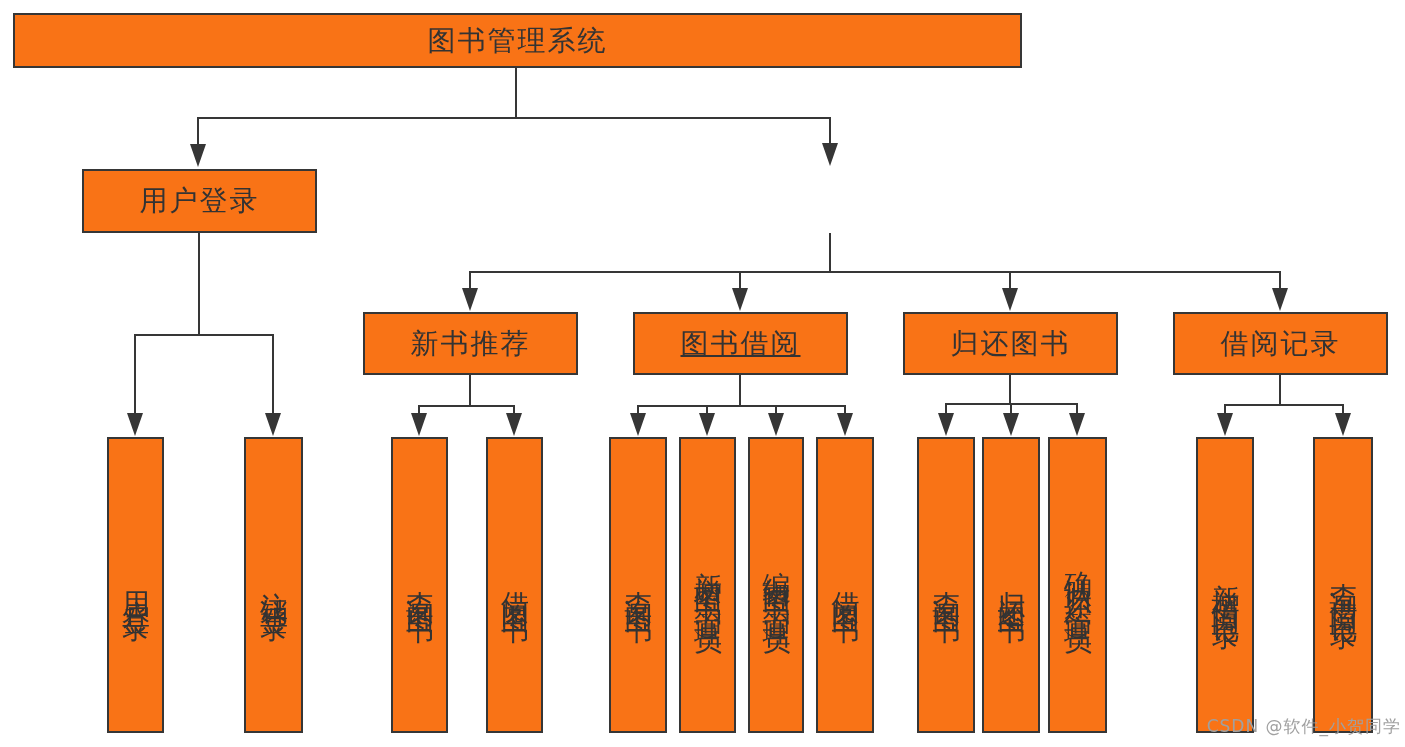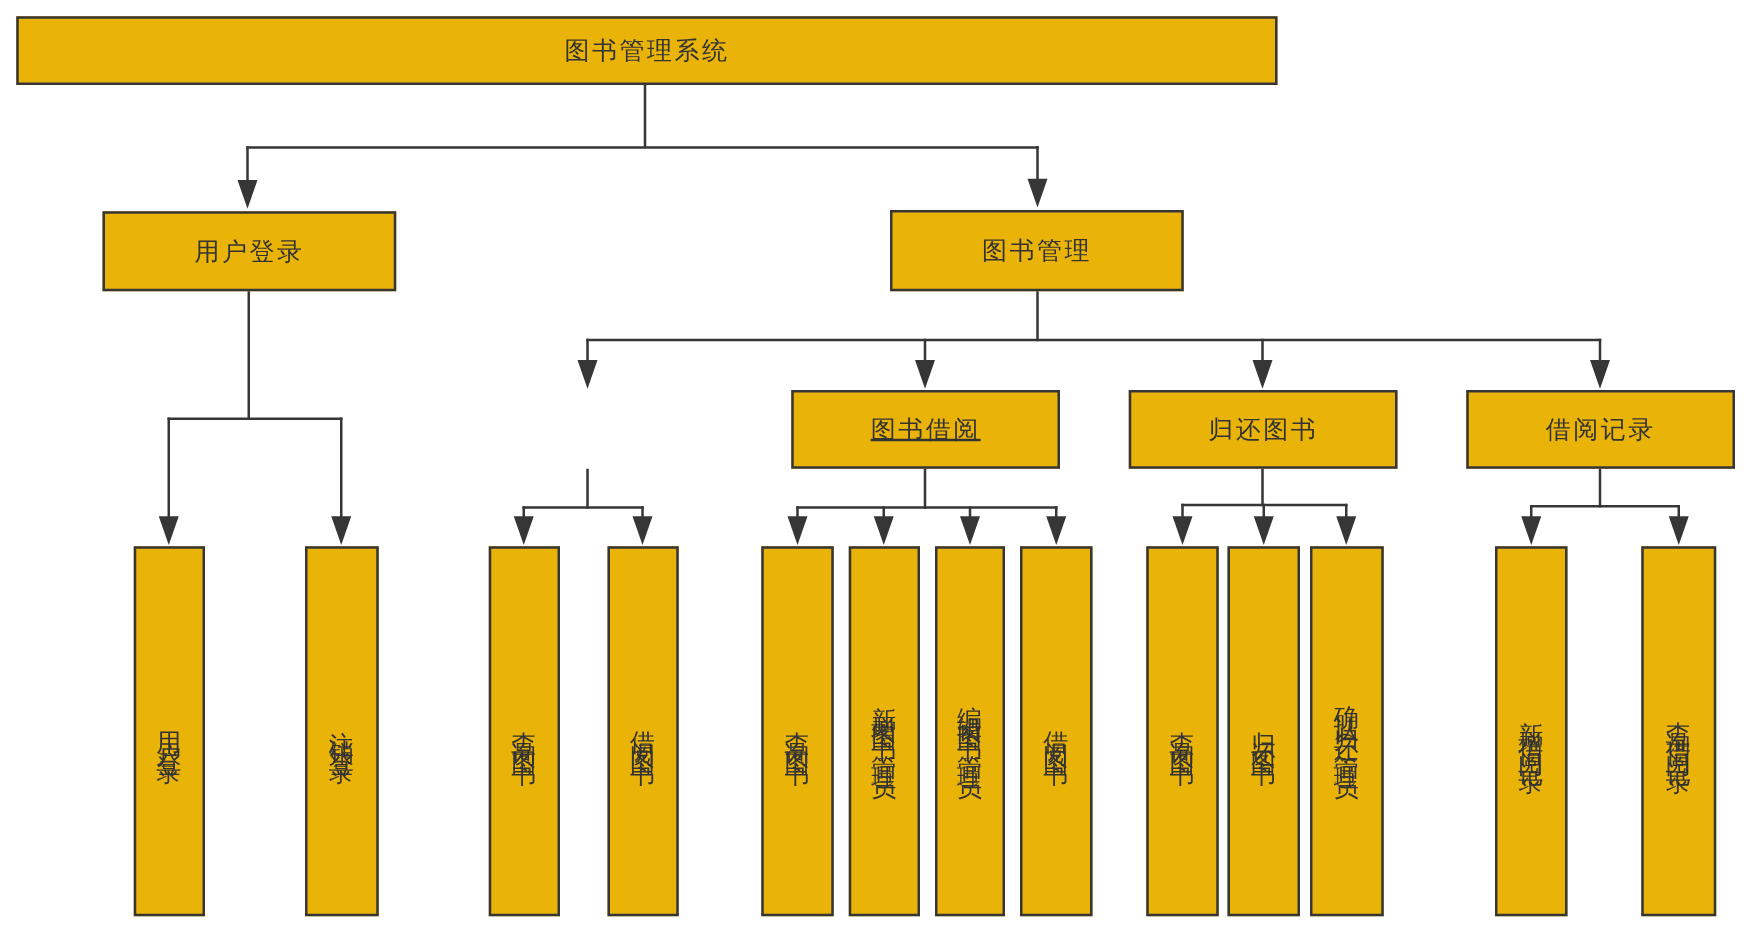--- a/index.html
+++ b/index.html
@@ -7,24 +7,24 @@
     position:relative;
     width:1405px;height:747px;
     background:var(--bg-color,#ffffff);
     font-family:"DejaVu Sans","Liberation Sans",sans-serif;
     overflow:hidden;
   }
   .box{
     position:absolute;
     box-sizing:border-box;
     border:2.5px solid var(--line-color,#363636);
-    background:#eab308;
+    background:#f97316;
     display:flex;align-items:center;justify-content:center;
     color:var(--text-color,#333333);
-    font-size:20px;
+    font-size:28px;
     letter-spacing:2px;
     white-space:nowrap;
   }
   .box .vtext{
     writing-mode:vertical-rl;
     letter-spacing:8px;
     line-height:1;
     white-space:nowrap;
   }
   .cline{
@@ -53,24 +53,24 @@
 
 <div id="stage" style="--line-color: #363636; --text-color: #333333; --watermark-color: #a0a0a0; --bg-color: #ffffff;">
 
   <div class="box" style="left:13px;top:13px;width:1009px;height:55px;">
     <span>图书管理系统</span>
   </div>
 
   <div class="box" style="left:82px;top:169px;width:235px;height:64px;">
     <span>用户登录</span>
   </div>
-  <div class="box" style="left:712px;top:168px;width:235px;height:65px;">
-    <span>图书管理</span>
+
+  <div class="box" style="left:363px;top:312px;width:215px;height:63px;">
+    <span>新书推荐</span>
   </div>
-
   <div class="box" style="left:633px;top:312px;width:215px;height:63px;text-decoration:underline;">
     <span>图书借阅</span>
   </div>
   <div class="box" style="left:903px;top:312px;width:215px;height:63px;">
     <span>归还图书</span>
   </div>
   <div class="box" style="left:1173px;top:312px;width:215px;height:63px;">
     <span>借阅记录</span>
   </div>
 
@@ -111,20 +111,21 @@
     <span class="vtext">确认归还（管理员）</span>
   </div>
 
   <div class="box" style="left:1196px;top:437px;width:58px;height:296px;">
     <span class="vtext">新增借阅记录</span>
   </div>
   <div class="box" style="left:1313px;top:437px;width:60px;height:296px;">
     <span class="vtext">查询借阅记录</span>
   </div>
 
+  <div class="watermark">CSDN @软件_小贺同学</div>
 
 <div class="cline" style="left: 515px; top: 68px; width: 2px; height: 50px;"></div>
     <div class="cline" style="left: 197px; top: 117px; width: 634px; height: 2px;"></div>
     <div class="cline" style="left: 197px; top: 117px; width: 2px; height: 36px;"></div>
     <div class="cline" style="left: 829px; top: 117px; width: 2px; height: 36px;"></div>
     <div class="cline" style="left: 198px; top: 233px; width: 2px; height: 103px;"></div>
     <div class="cline" style="left: 134px; top: 334px; width: 140px; height: 2px;"></div>
     <div class="cline" style="left: 134px; top: 334px; width: 2px; height: 85px;"></div>
     <div class="cline" style="left: 272px; top: 334px; width: 2px; height: 85px;"></div>
     <div class="cline" style="left: 829px; top: 233px; width: 2px; height: 40px;"></div>

